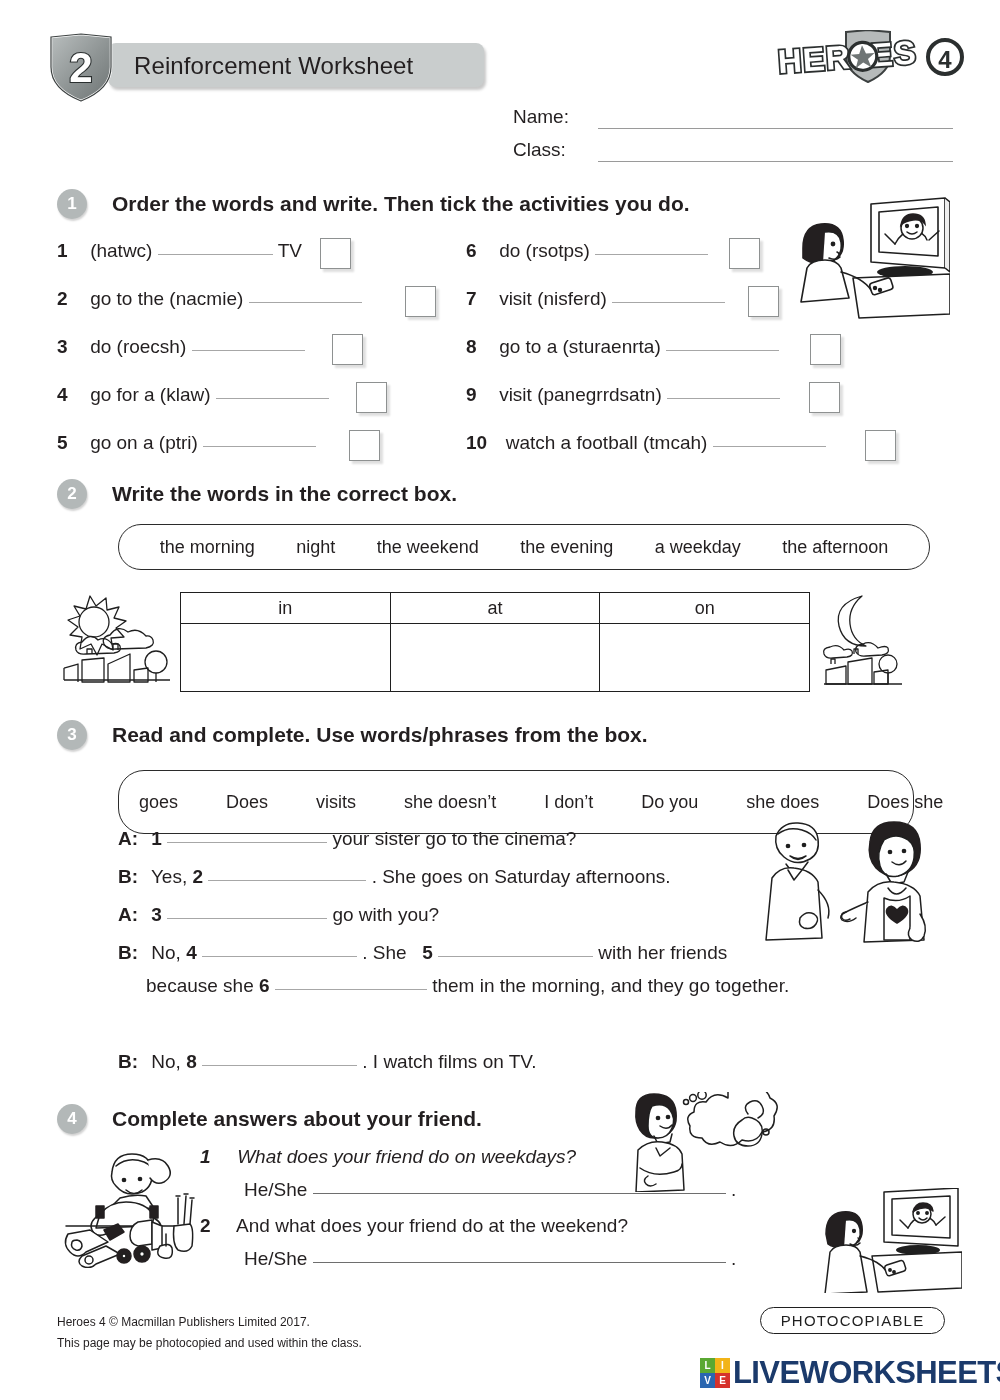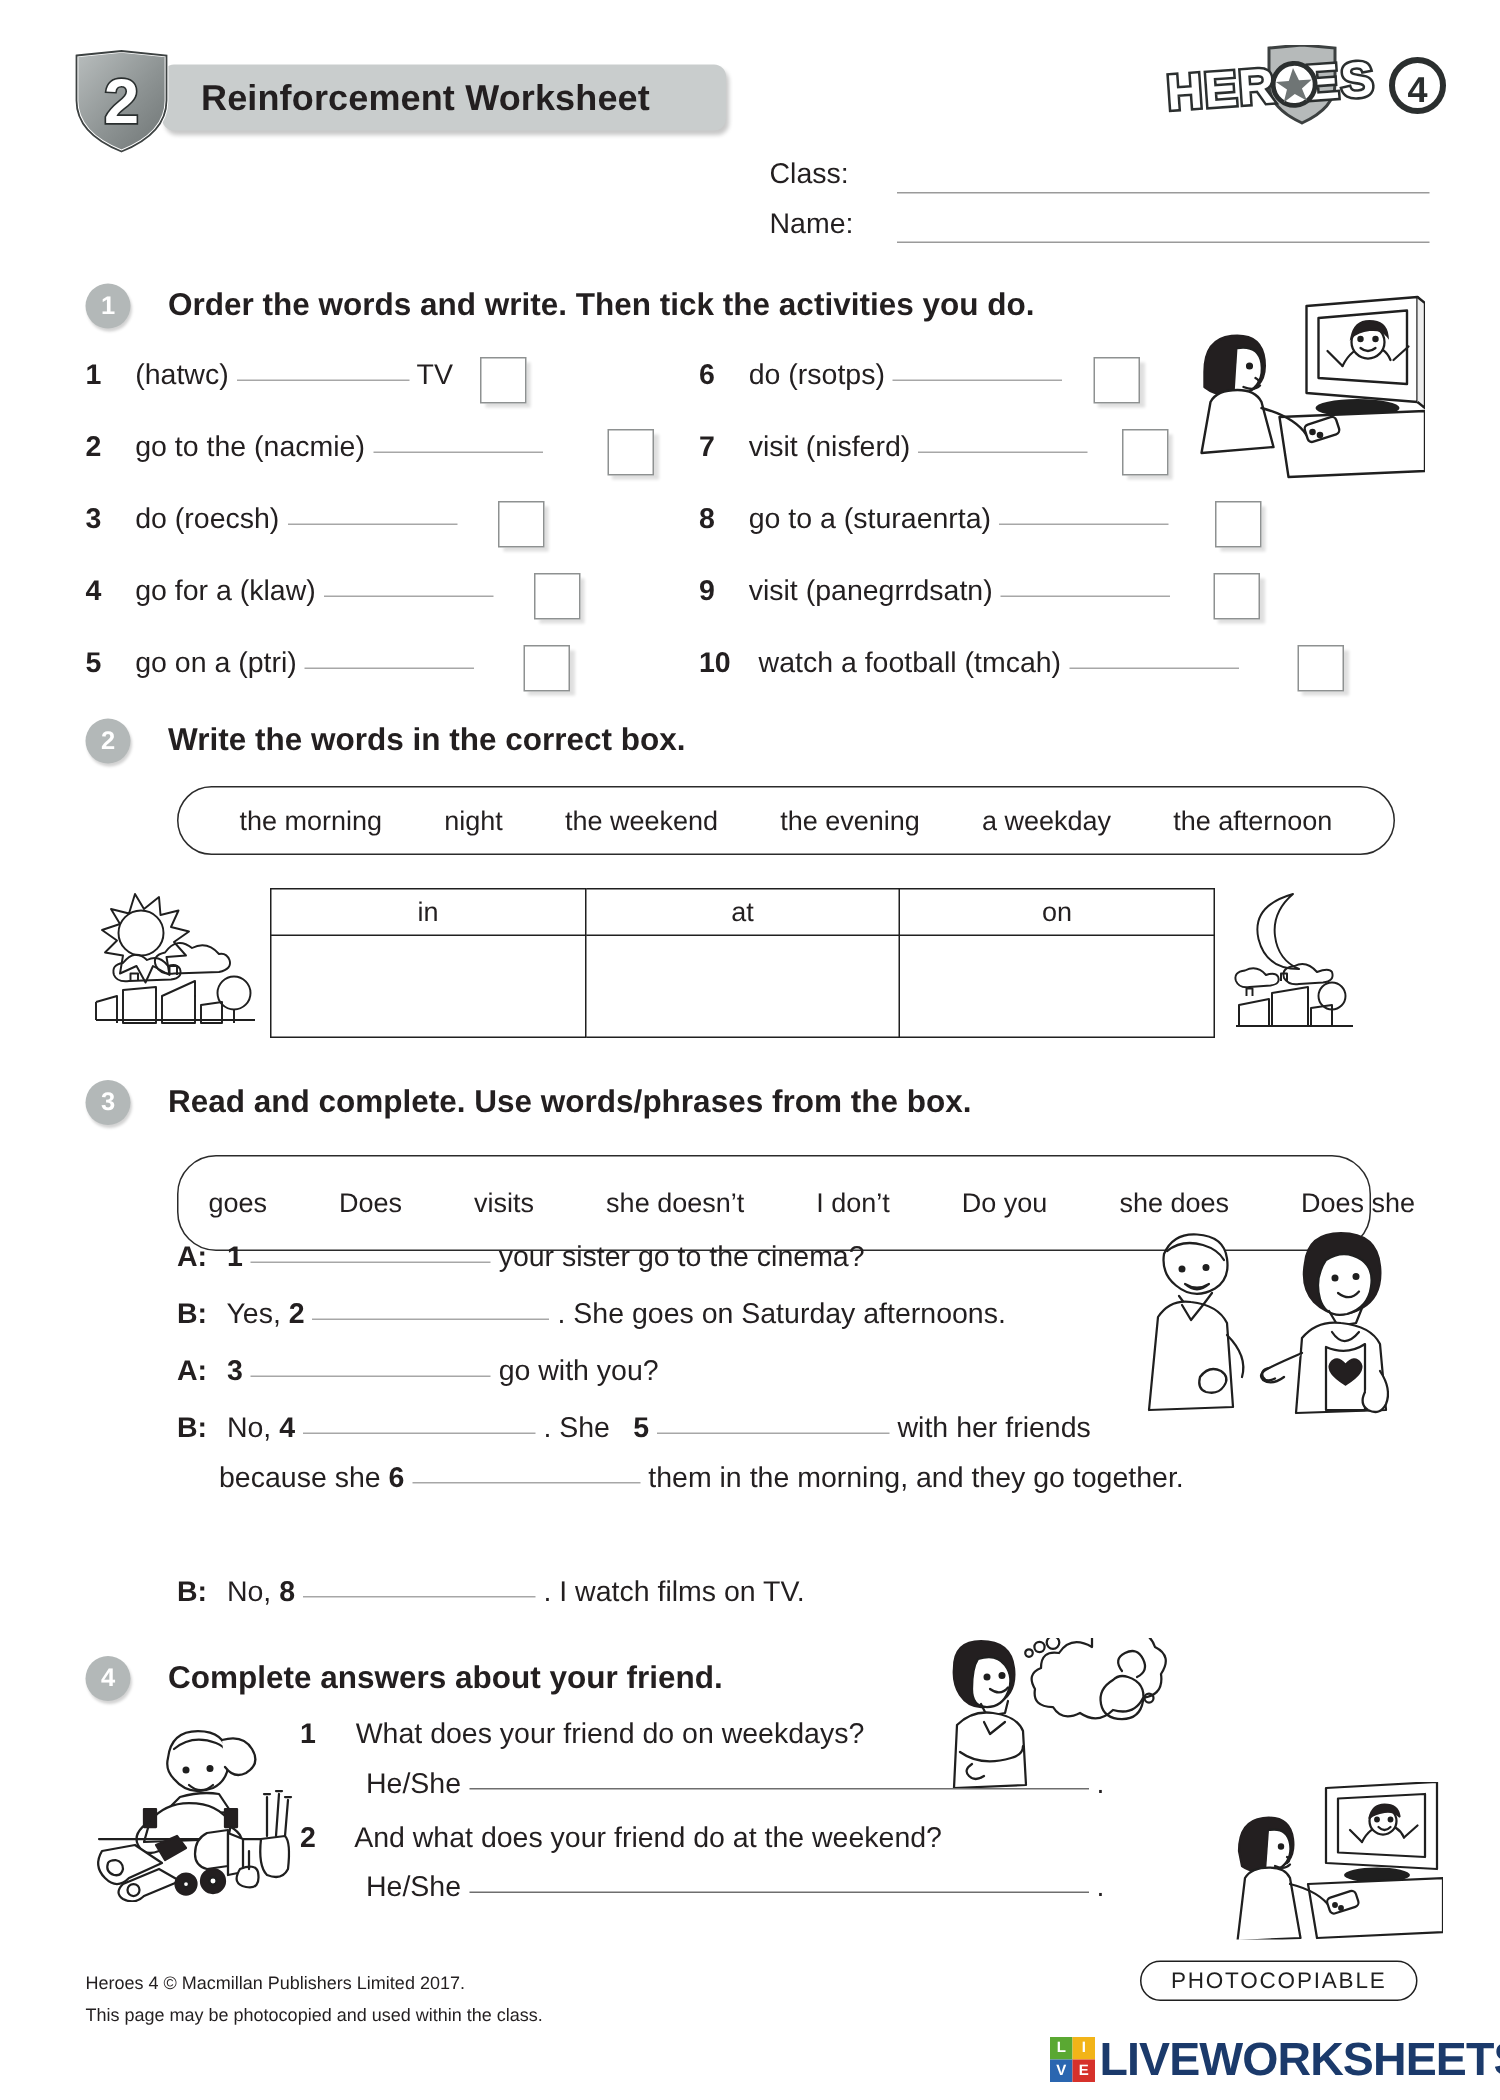--- a/index.html
+++ b/index.html
@@ -20,21 +20,21 @@
     position:absolute; left:48px; top:33px; width:66px; height:70px; z-index:3;
   }
   .title-pill {
     position:absolute; left:108px; top:43px; width:376px; height:44px;
     background:#c9cdcd;
     border-radius:8px;
     box-shadow:2px 3px 3px rgba(0,0,0,0.22);
   }
   .title-pill span {
     position:absolute; left:26px; top:9px;
-    font-size:24px; font-weight:bold; letter-spacing:0.1px;
+    font-size:24px; font-weight:normal; letter-spacing:0.1px;
     color:#231f20;
   }
   .heroes-logo { position:absolute; left:768px; top:30px; width:210px; height:56px; }
 
   .namebox { position:absolute; left:513px; top:104px; width:440px; }
   .nb-row { position:relative; height:33px; }
   .nb-label { position:absolute; left:0; top:2px; font-size:19px; color:#231f20; }
   .nb-line { position:absolute; left:85px; top:24px; width:355px; height:1px; background:#9a9a9a; }
 
   
@@ -144,25 +144,25 @@
           <circle cx="95" cy="27" r="14" fill="#ffffff" stroke="#2b2f2f" stroke-width="3.2"></circle>
           <path d="M95 16 L98.4 24.5 L107 24.5 L100 30 L102.8 38.5 L95 33.3 L87.2 38.5 L90 30 L83 24.5 L91.6 24.5 Z" fill="#6f7575"></path>
         </g>
         <circle cx="177" cy="27" r="17" fill="#ffffff" stroke="#2b2f2f" stroke-width="4"></circle>
         <text x="177" y="38" font-family="Liberation Sans, sans-serif" font-size="24" font-weight="bold" fill="#2b2f2f" text-anchor="middle">4</text>
       </svg>
     </div>
 
     <div class="namebox">
       <div class="nb-row">
-        <span class="nb-label">Class:</span>
+        <span class="nb-label">Name:</span>
         <span class="nb-line"></span>
       </div>
       <div class="nb-row">
-        <span class="nb-label">Name:</span>
+        <span class="nb-label">Class:</span>
         <span class="nb-line"></span>
       </div>
     </div>
   </div>
 
   <div class="num-badge" style="left:57px; top:189px;">
     <span>1</span>
   </div>
   <div class="sec-title" style="left:112px; top:192px;">Order the words and write. Then tick the activities you do.</div>
 
@@ -441,21 +441,21 @@
         <path d="M162 96 q8 12 4 22 q-4 8 -12 4 q-6 -4 -2 -12" fill="#fff"></path>
       </g>
     </svg>
   </div>
 
   <div class="num-badge" style="left:57px; top:1104px;">
     <span>4</span>
   </div>
   <div class="sec-title" style="left:112px; top:1107px;">Complete answers about your friend.</div>
 
-  <div class="ex4-q" style="left:200px; top:1146px;">
+  <div class="ex4-q" style="left:200px; top:1146px;font-style:italic;">
     <span style="font-weight:bold">1</span>
     <span style="display:inline-block;width:16px"></span>
     <span>What does your friend do on weekdays?</span>
   </div>
   <div class="ex4-ans" style="left:232px; top:1179px;">
     <span>He/She</span>
     <span class="ans-line" style="width:413px"></span>
     <span>.</span>
   </div>
 

